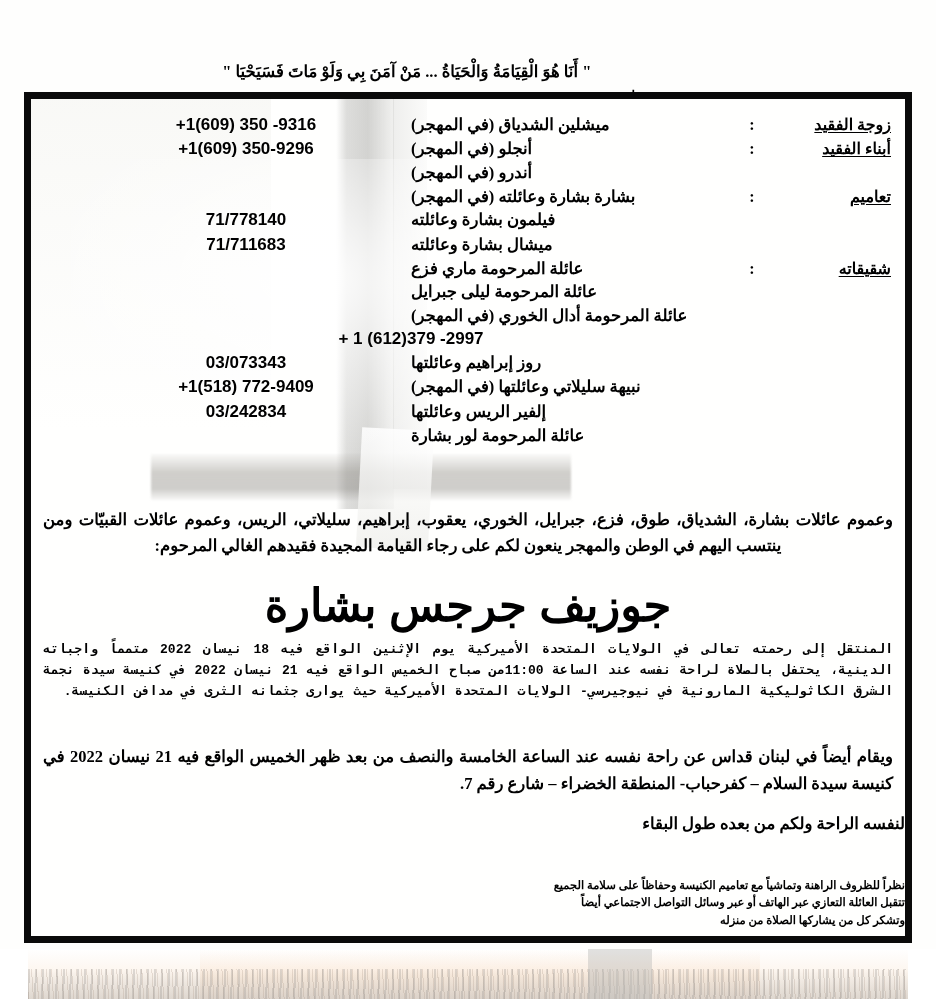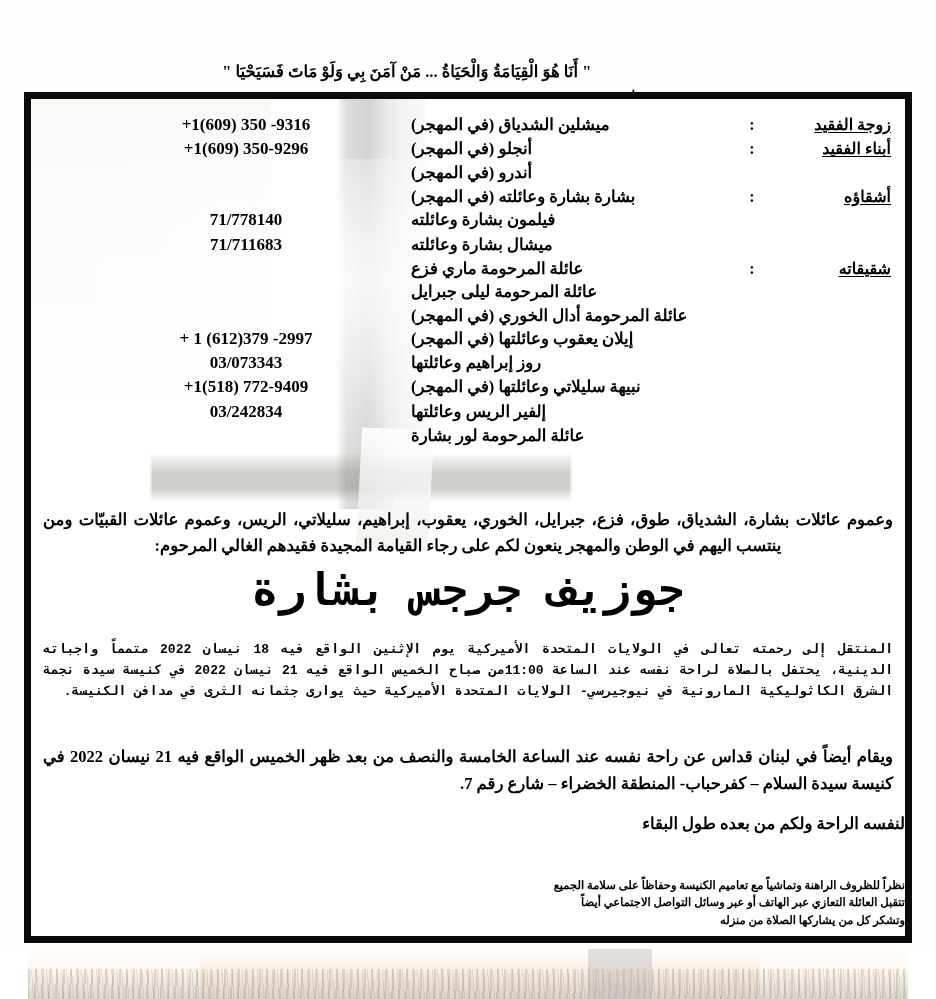--- a/index.html
+++ b/index.html
@@ -172,21 +172,21 @@
     width: 330px;
     text-align: left;
     font-family: "Liberation Serif", "DejaVu Serif", serif;
     font-weight: bold;
     font-size: 16.5px;
   }
   .rel-phone {
     flex: 1 1 auto;
     text-align: center;
     direction: ltr;
-    font-family: Liberation Serif, serif;
+    font-family: Liberation Sans, sans-serif;
     font-weight: bold;
     font-size: 17px;
     padding-left: 40px;
   }
 
   
   .families {
     position: absolute;
     top: 408px;
     right: 12px;
@@ -196,26 +196,26 @@
     text-align-last: center;
     font-family: "Liberation Serif", "DejaVu Serif", serif;
     font-weight: bold;
     font-size: 16.5px;
     line-height: 1.6;
   }
 
   
   .deceased-name {
     position: absolute;
-    top: 470px;
+    top: 482px;
     left: 0;
     right: 0;
     text-align: center;
     direction: rtl;
-    font-family: Liberation Mono, monospace;
+    font-family: Liberation Sans, sans-serif;
     font-weight: bold;
     font-size: 45px;
     letter-spacing: 0px;
     line-height: 1.1;
   }
 
   
   .body-p1 {
     position: absolute;
     top: 540px;
@@ -354,21 +354,21 @@
         </div>
 
         <div class="rel-row">
           <div class="rel-label"><span class="ul"></span></div>
           <div class="rel-colon"></div>
           <div class="rel-name">أندرو (في المهجر)</div>
           <div class="rel-phone"></div>
         </div>
 
         <div class="rel-row">
-          <div class="rel-label"><span class="ul">أشقاؤه</span></div>
+          <div class="rel-label"><span class="ul">تعاميم</span></div>
           <div class="rel-colon">:</div>
           <div class="rel-name">بشارة بشارة وعائلته (في المهجر)</div>
           <div class="rel-phone"></div>
         </div>
 
         <div class="rel-row">
           <div class="rel-label"><span class="ul"></span></div>
           <div class="rel-colon"></div>
           <div class="rel-name">فيلمون بشارة وعائلته</div>
           <div class="rel-phone">71/778140</div>
@@ -398,21 +398,20 @@
         <div class="rel-row">
           <div class="rel-label"><span class="ul"></span></div>
           <div class="rel-colon"></div>
           <div class="rel-name">عائلة المرحومة أدال الخوري (في المهجر)</div>
           <div class="rel-phone"></div>
         </div>
 
         <div class="rel-row">
           <div class="rel-label"><span class="ul"></span></div>
           <div class="rel-colon"></div>
-          <div class="rel-name">إيلان يعقوب  وعائلتها (في المهجر)</div>
           <div class="rel-phone">+ 1 (612)379 -2997</div>
         </div>
 
         <div class="rel-row">
           <div class="rel-label"><span class="ul"></span></div>
           <div class="rel-colon"></div>
           <div class="rel-name">روز  إبراهيم وعائلتها</div>
           <div class="rel-phone">03/073343</div>
         </div>
 

